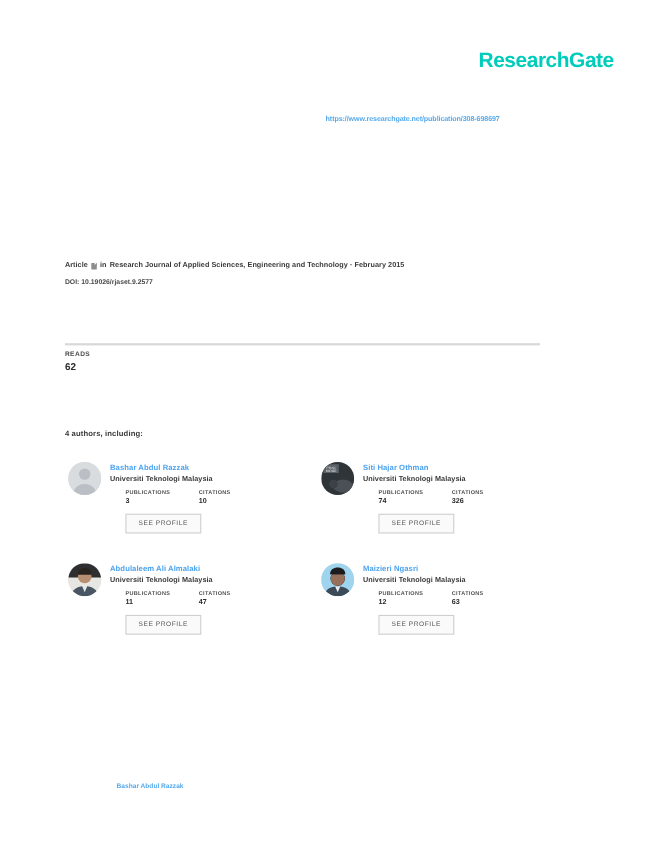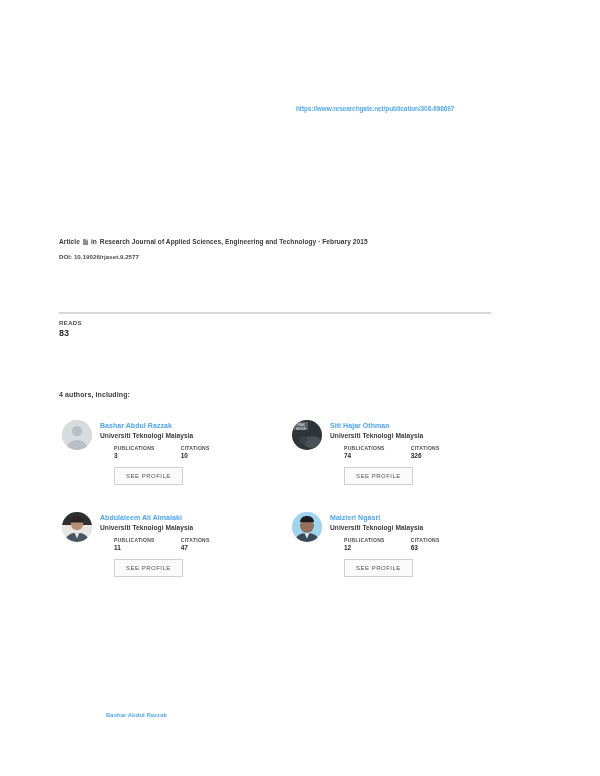--- a/index.html
+++ b/index.html
@@ -237,39 +237,40 @@
     font-size: 6px;
     word-break: break-all;
     margin-left: 47px;
   }
 </style>
 </head>
 <body>
 
 <div class="page">
 
+  <div class="rg-logo">ResearchGate</div>
 
   <div class="url-line">https://www.researchgate.net/publication/308-698697</div>
 
   <div class="meta-block">
     <div class="meta-line">
       <span class="meta-label">Article</span>
       <span class="doc-icon"></span>
       <span class="meta-label">in</span>
       <span class="meta-source">Research Journal of Applied Sciences, Engineering and Technology · February 2015</span>
     </div>
     <div class="meta-doi">DOI: 10.19026/rjaset.9.2577</div>
   </div>
 
   <div class="divider"></div>
 
   <div class="stats-row">
     <div class="stat-block">
       <span class="stat-label">READS</span>
-      <span class="stat-value">83</span>
+      <span class="stat-value">62</span>
     </div>
   </div>
 
   <div class="authors-heading">4 authors, including:</div>
 
   <div class="authors-grid">
 
     <div class="author-card">
       <div class="avatar">
         <svg viewBox="0 0 30 30" xmlns="http://www.w3.org/2000/svg">

